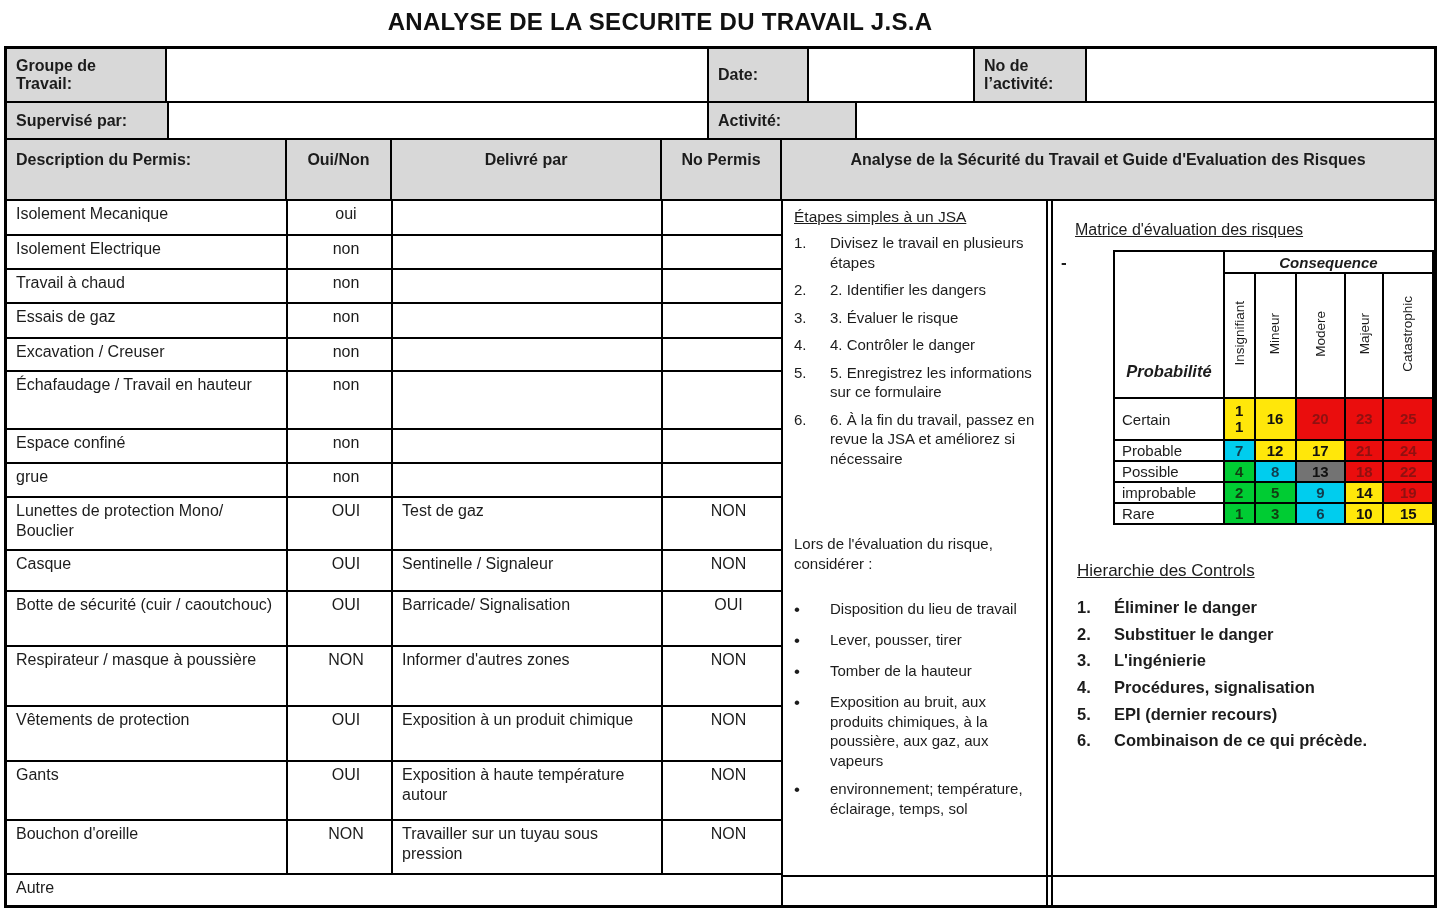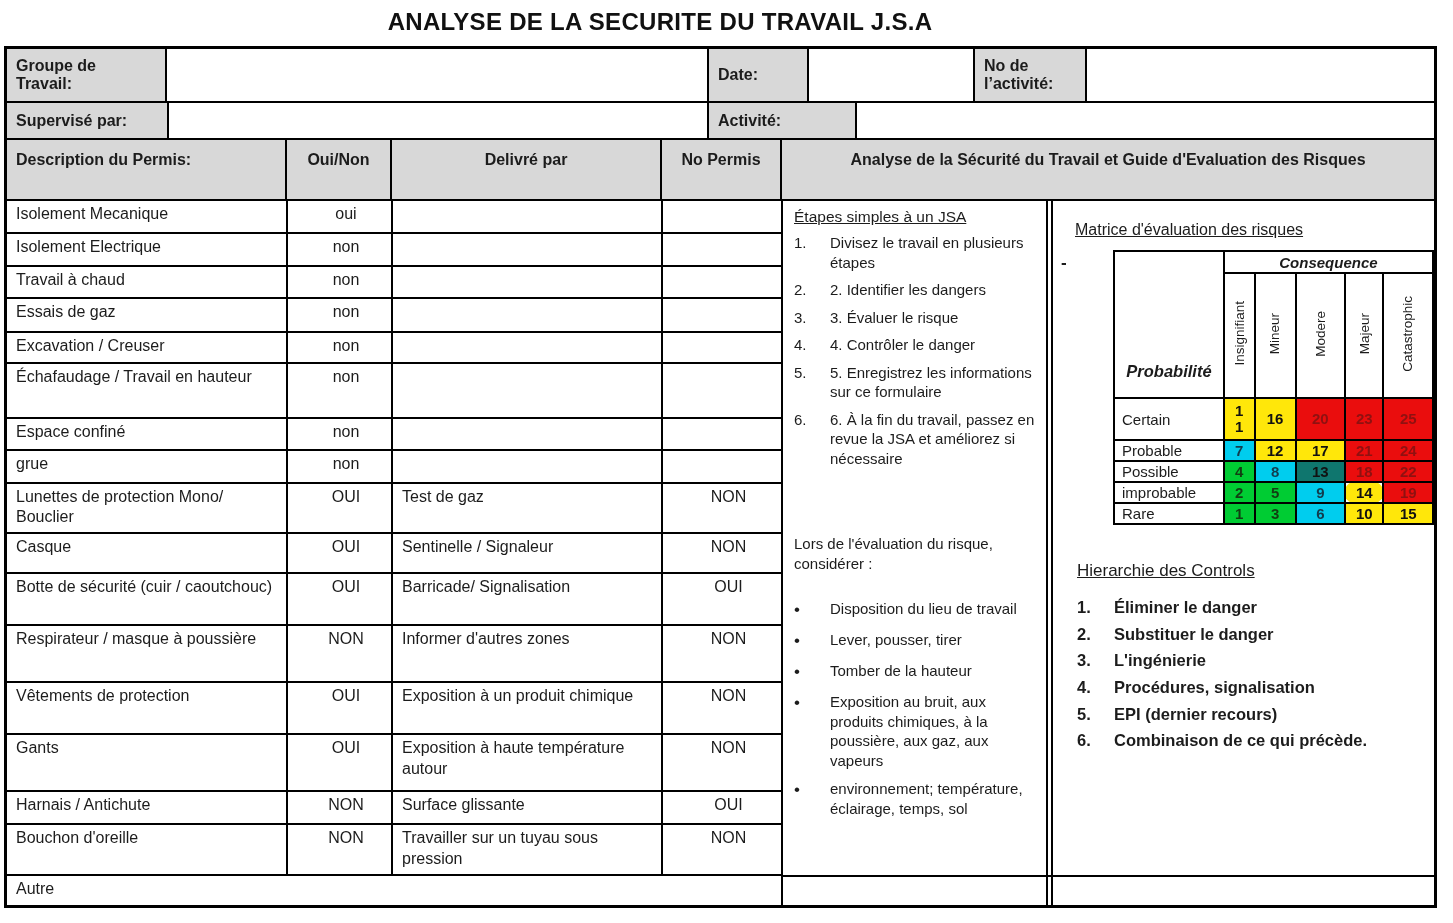--- a/index.html
+++ b/index.html
@@ -198,26 +198,20 @@
           <td class="c">OUI</td>
           <td>Exposition à un produit chimique</td>
           <td class="c">NON</td>
         </tr>
         <tr style="height:54px">
           <td>Gants</td>
           <td class="c">OUI</td>
           <td>Exposition à haute température autour</td>
           <td class="c">NON</td>
         </tr>
-        <tr style="height:32px">
-          <td>Harnais / Antichute</td>
-          <td class="c">NON</td>
-          <td>Surface glissante</td>
-          <td class="c">OUI</td>
-        </tr>
         <tr style="height:49px">
           <td>Bouchon d'oreille</td>
           <td class="c">NON</td>
           <td>Travailler sur un tuyau sous pression</td>
           <td class="c">NON</td>
         </tr>
 
         <tr style="height:30px">
           <td colspan="4">Autre</td>
         </tr>
@@ -325,30 +319,30 @@
               <td class="val" style="background-color: rgb(0, 205, 238); color: rgb(18, 60, 77);">7</td>
               <td class="val" style="background-color: rgb(255, 231, 10); color: rgb(17, 17, 17);">12</td>
               <td class="val" style="background-color: rgb(255, 231, 10); color: rgb(17, 17, 17);">17</td>
               <td class="val" style="background-color: rgb(234, 13, 13); color: rgb(143, 17, 17);">21</td>
               <td class="val" style="background-color: rgb(234, 13, 13); color: rgb(143, 17, 17);">24</td>
             </tr>
             <tr style="height:21px">
               <td class="rlabel">Possible</td>
               <td class="val" style="background-color: rgb(0, 204, 51); color: rgb(18, 61, 18);">4</td>
               <td class="val" style="background-color: rgb(0, 205, 238); color: rgb(18, 60, 77);">8</td>
-              <td class="val" style="background-color: #0f766e; color: rgb(17, 17, 17);">13</td>
+              <td class="val" style="background-color: #737373; color: rgb(17, 17, 17);">13</td>
               <td class="val" style="background-color: rgb(234, 13, 13); color: rgb(143, 17, 17);">18</td>
               <td class="val" style="background-color: rgb(234, 13, 13); color: rgb(143, 17, 17);">22</td>
             </tr>
             <tr style="height:21px">
               <td class="rlabel">improbable</td>
               <td class="val" style="background-color: rgb(0, 204, 51); color: rgb(18, 61, 18);">2</td>
               <td class="val" style="background-color: rgb(0, 204, 51); color: rgb(18, 61, 18);">5</td>
               <td class="val" style="background-color: rgb(0, 205, 238); color: rgb(18, 60, 77);">9</td>
-              <td class="val" style="background-color: rgb(255, 231, 10); color: rgb(17, 17, 17); border-radius: 9px;">14</td>
+              <td class="val" style="background-color: rgb(255, 231, 10); color: rgb(17, 17, 17);">14</td>
               <td class="val" style="background-color: rgb(234, 13, 13); color: rgb(143, 17, 17);">19</td>
             </tr>
             <tr style="height:21px">
               <td class="rlabel">Rare</td>
               <td class="val" style="background-color: rgb(0, 204, 51); color: rgb(18, 61, 18);">1</td>
               <td class="val" style="background-color: rgb(0, 204, 51); color: rgb(18, 61, 18);">3</td>
               <td class="val" style="background-color: rgb(0, 205, 238); color: rgb(18, 60, 77);">6</td>
               <td class="val" style="background-color: rgb(255, 231, 10); color: rgb(17, 17, 17);">10</td>
               <td class="val" style="background-color: rgb(255, 231, 10); color: rgb(17, 17, 17);">15</td>
             </tr>

